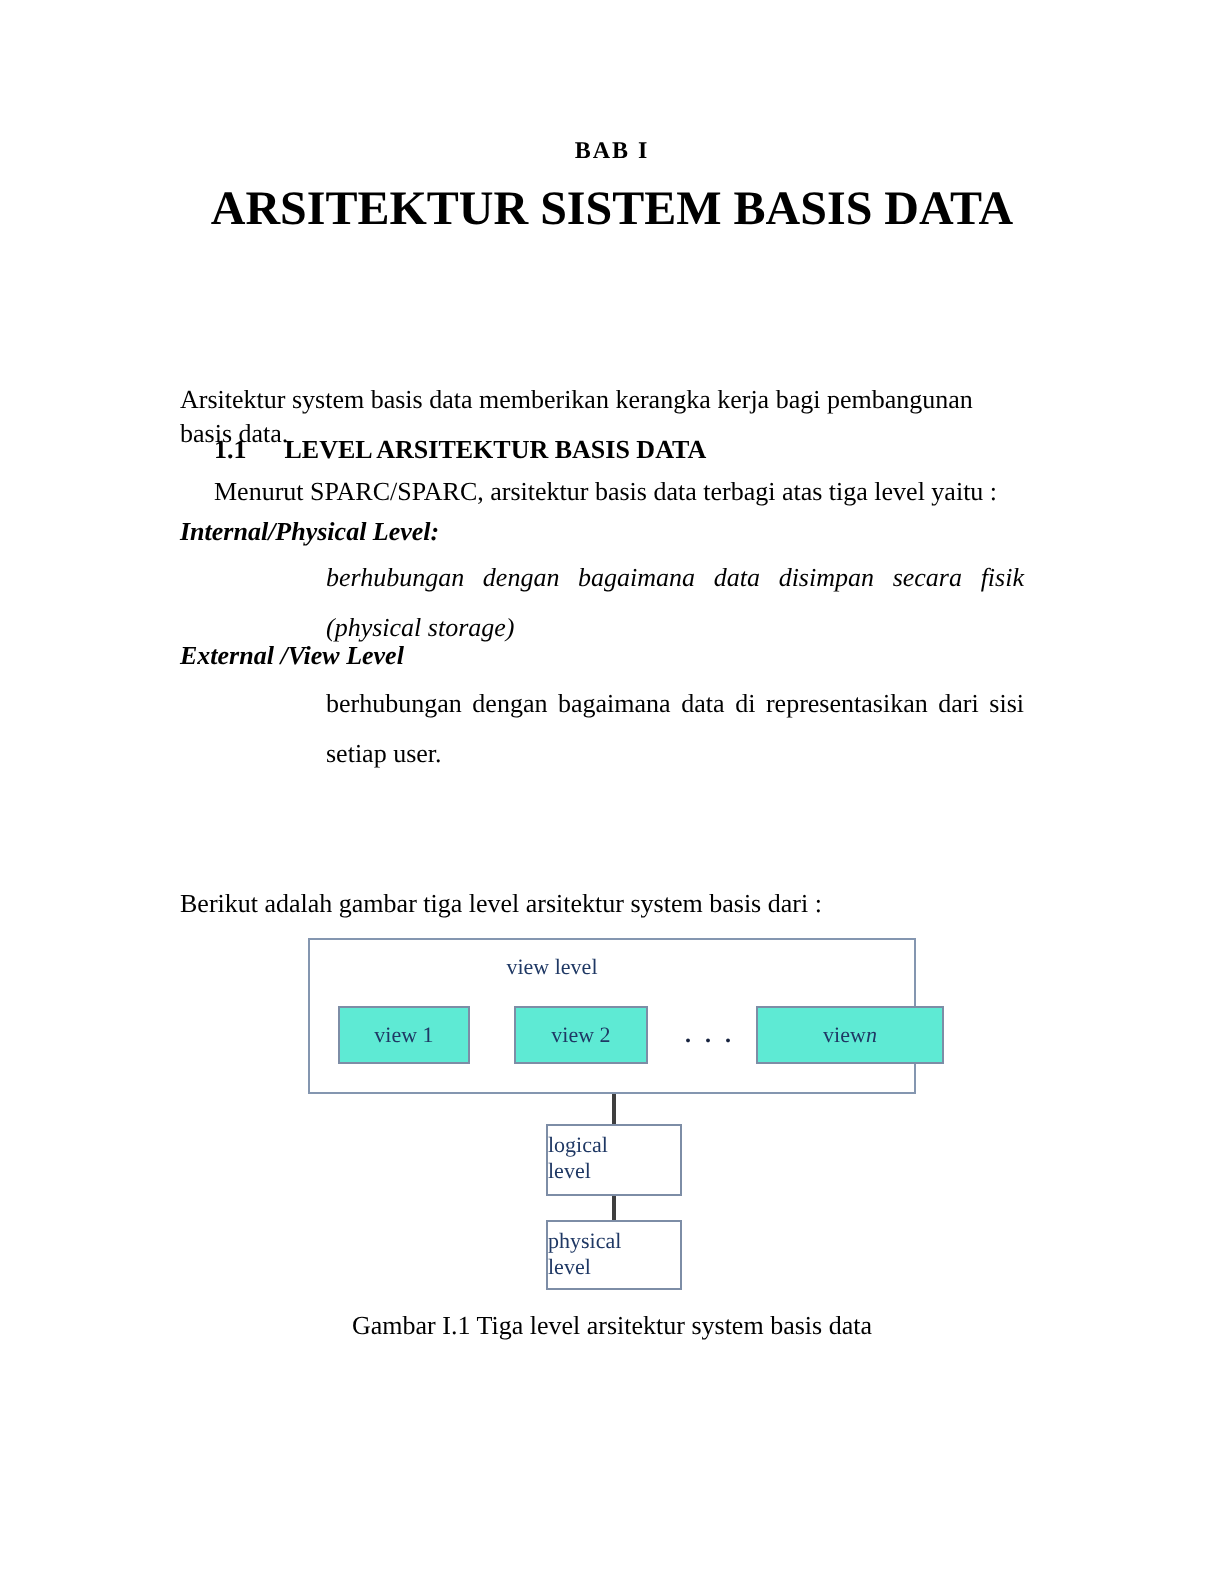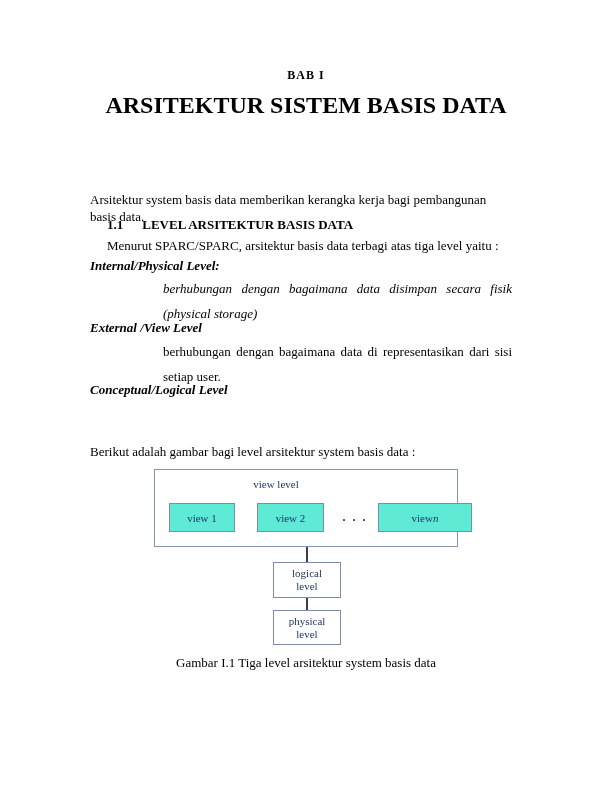--- a/index.html
+++ b/index.html
@@ -100,21 +100,21 @@
     background: #3f3f3f;
   }
   .conn1 { top: 547px; height: 15px; }
   .conn2 { top: 598px; height: 12px; }
   .level-box {
     left: 273px; width: 68px;
     border: 1px solid #7d8da6;
     box-sizing: border-box;
     background: #ffffff;
     display: flex; flex-direction: column;
-    align-items: center; justify-content: center;
+    justify-content: center;
     line-height: 13px;
   }
   .logical-box { top: 562px; height: 36px; }
   .physical-box { top: 610px; height: 35px; }
 
   .figure-caption { top: 655px; font-size: 13px; }
 </style>
 </head>
 <body>
 
@@ -131,23 +131,22 @@
   </div>
 
   <div class="abs body-text section-lead">Menurut SPARC/SPARC, arsitektur basis data terbagi atas tiga level yaitu :</div>
 
   <div class="abs level-name ln1">Internal/Physical Level:</div>
   <div class="abs level-desc ld1">berhubungan dengan bagaimana data disimpan secara fisik (physical storage)</div>
 
   <div class="abs level-name ln2">External /View Level</div>
   <div class="abs level-desc ld2">berhubungan dengan bagaimana data di representasikan dari sisi setiap user.</div>
 
-  <div class="abs level-name ln3">Conceptual/Logical Level</div>
 
-  <div class="abs body-text figure-intro">Berikut adalah gambar bagi level arsitektur system basis data :</div>
+  <div class="abs body-text figure-intro">Berikut adalah gambar tiga level arsitektur system basis dari :</div>
 
   <div class="abs outer-box"></div>
 
   <div class="abs diagram-text view-level-label">view level</div>
 
   <div class="abs diagram-text view-box vb1">view 1</div>
 
   <div class="abs diagram-text view-box vb2">view 2</div>
 
   <div class="abs dots">. . .</div>

